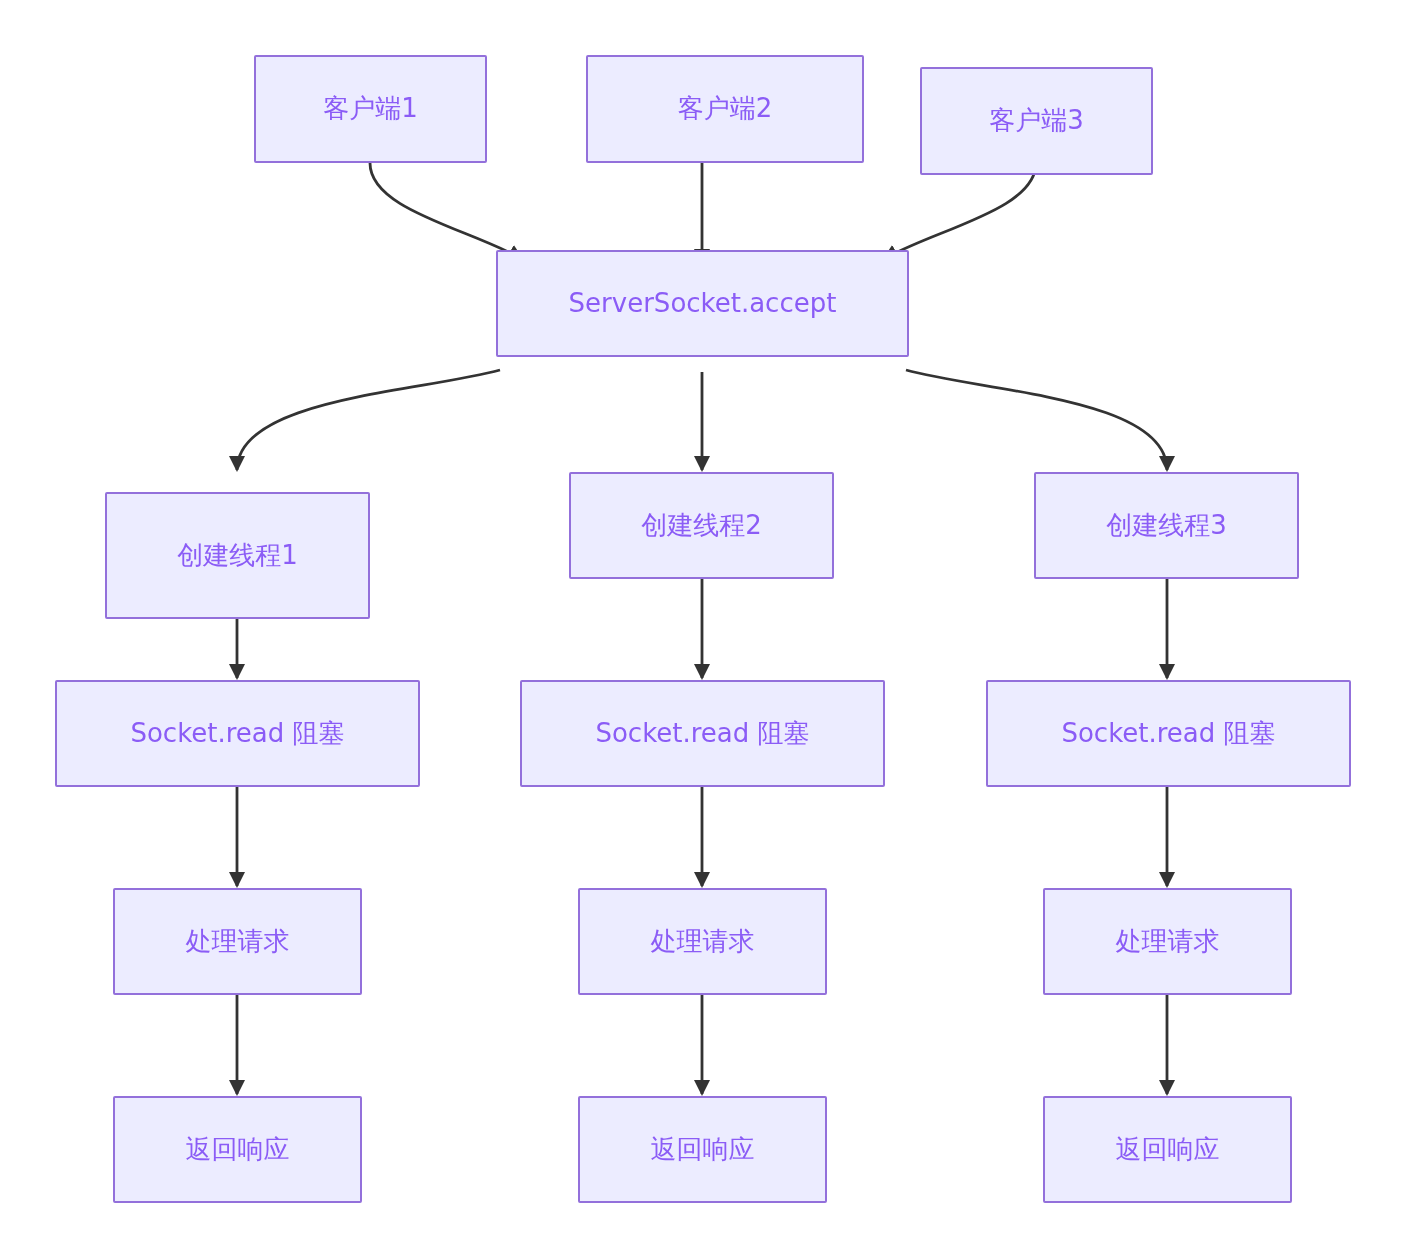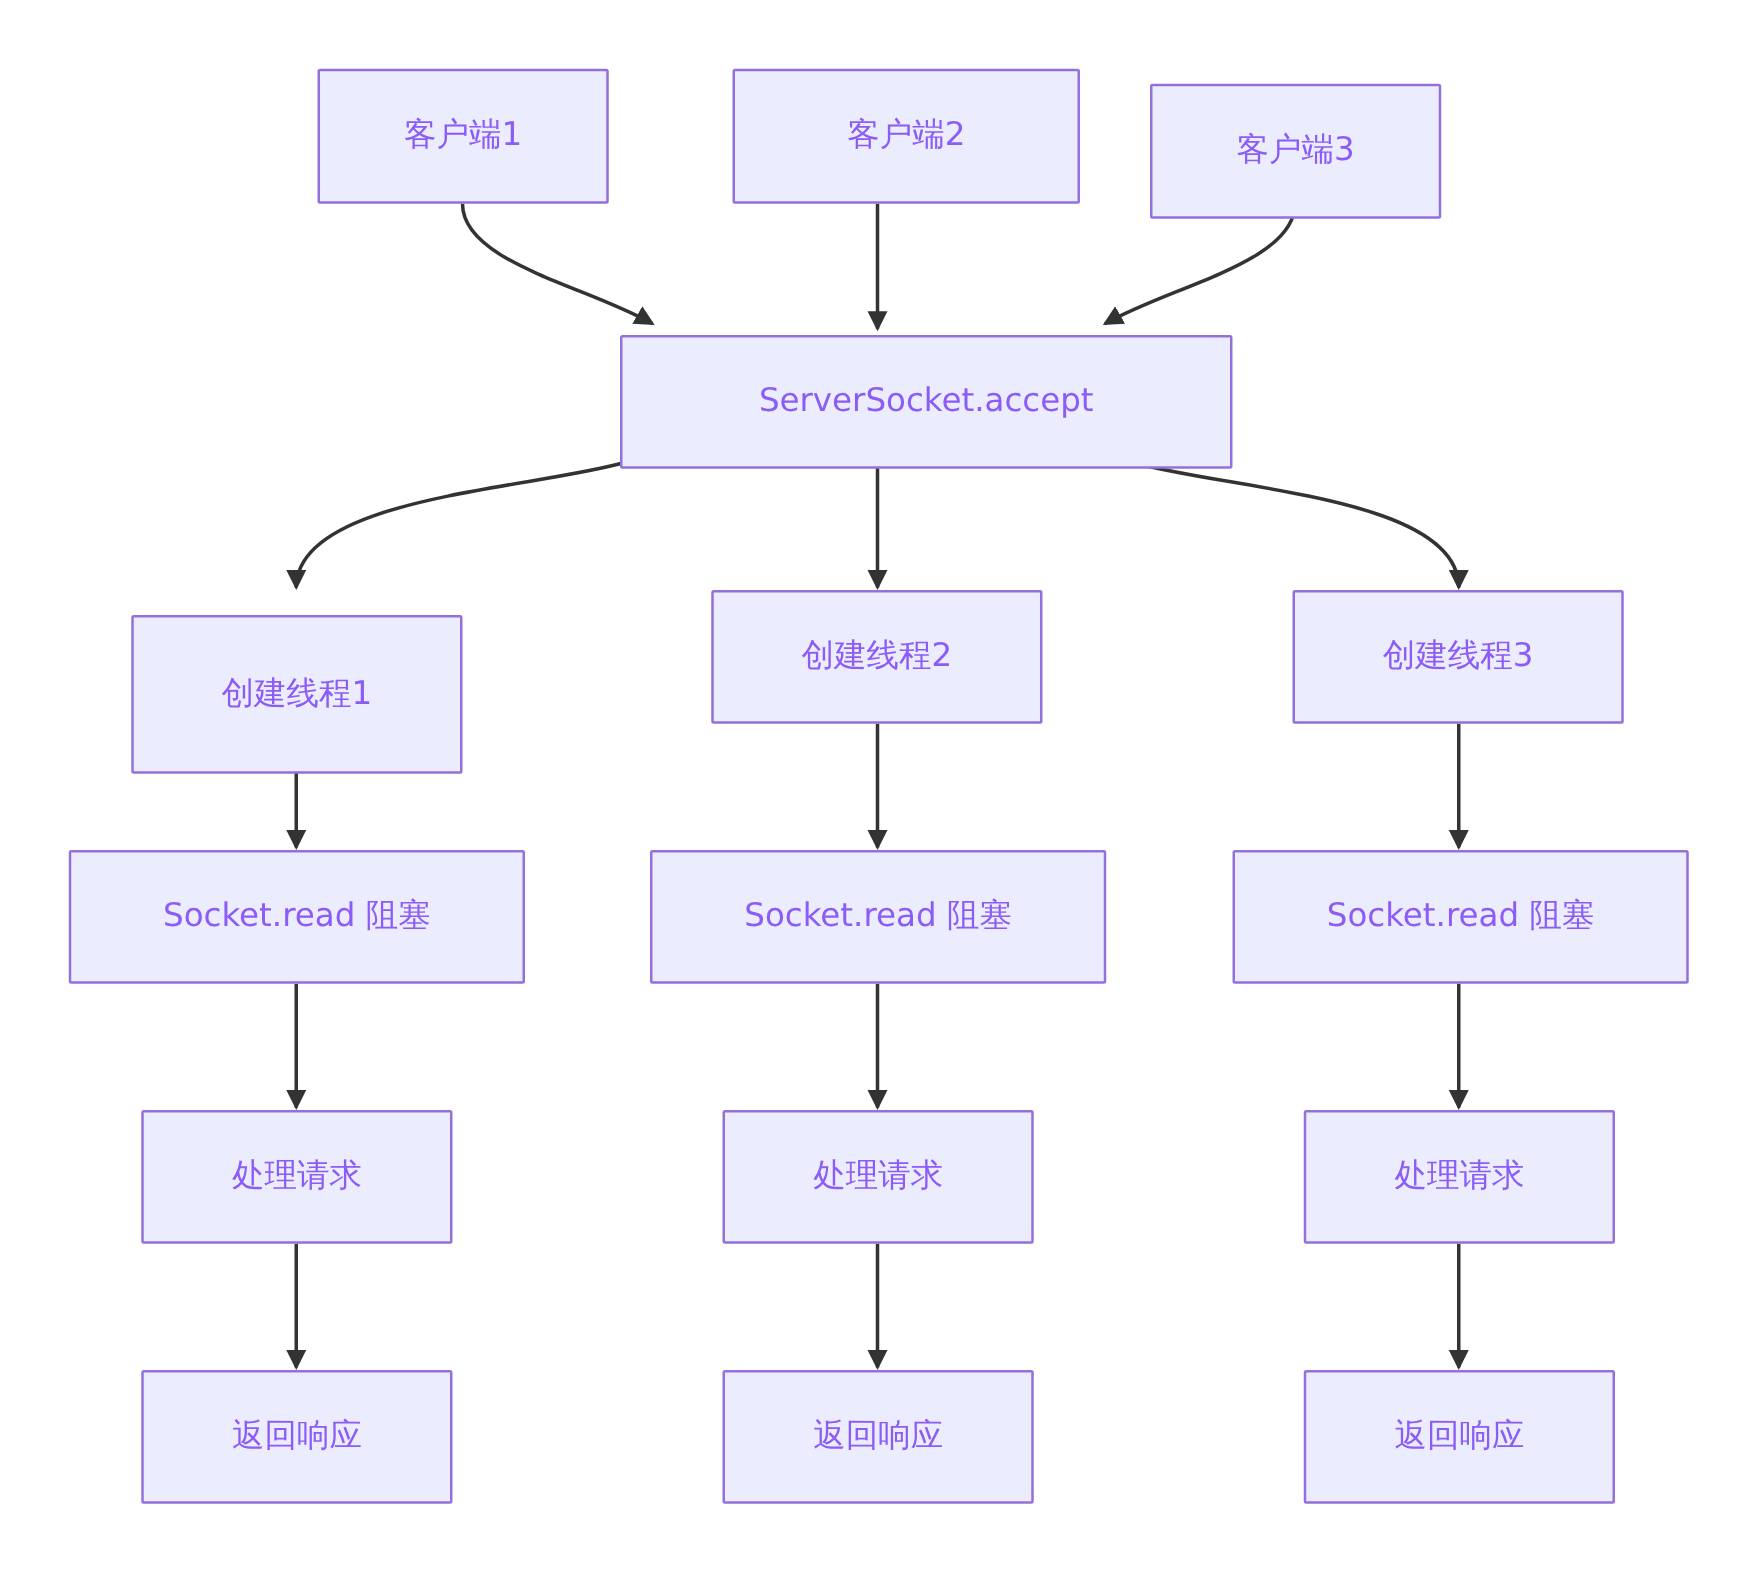--- a/index.html
+++ b/index.html
@@ -38,21 +38,21 @@
     font-size: 26px;
     line-height: 1.2;
     white-space: nowrap;
   }
 
   
   .n-client1 { left: 254px; top: 55px;  width: 233px; height: 108px; }
   .n-client2 { left: 586px; top: 55px;  width: 278px; height: 108px; }
   .n-client3 { left: 920px; top: 45px;  width: 233px; height: 108px; margin-top: 22px; }
   
-  .n-accept  { left: 496px; top: 268px; width: 490px; height: 107px; align-items: center; }
+  .n-accept  { left: 496px; top: 250px; width: 413px; height: 107px; align-items: center; }
   
   .n-thread1 { left: 105px;  top: 492px; width: 265px; height: 127px; }
   .n-thread2 { left: 569px;  top: 472px; width: 265px; height: 107px; }
   .n-thread3 { left: 1034px; top: 472px; width: 265px; height: 107px; }
   
   .n-read1 { left: 55px;  top: 680px; width: 365px; height: 107px; }
   .n-read2 { left: 520px; top: 680px; width: 365px; height: 107px; }
   .n-read3 { left: 986px; top: 680px; width: 365px; height: 107px; }
   
   .n-process1 { left: 113px;  top: 888px; width: 249px; height: 107px; }

